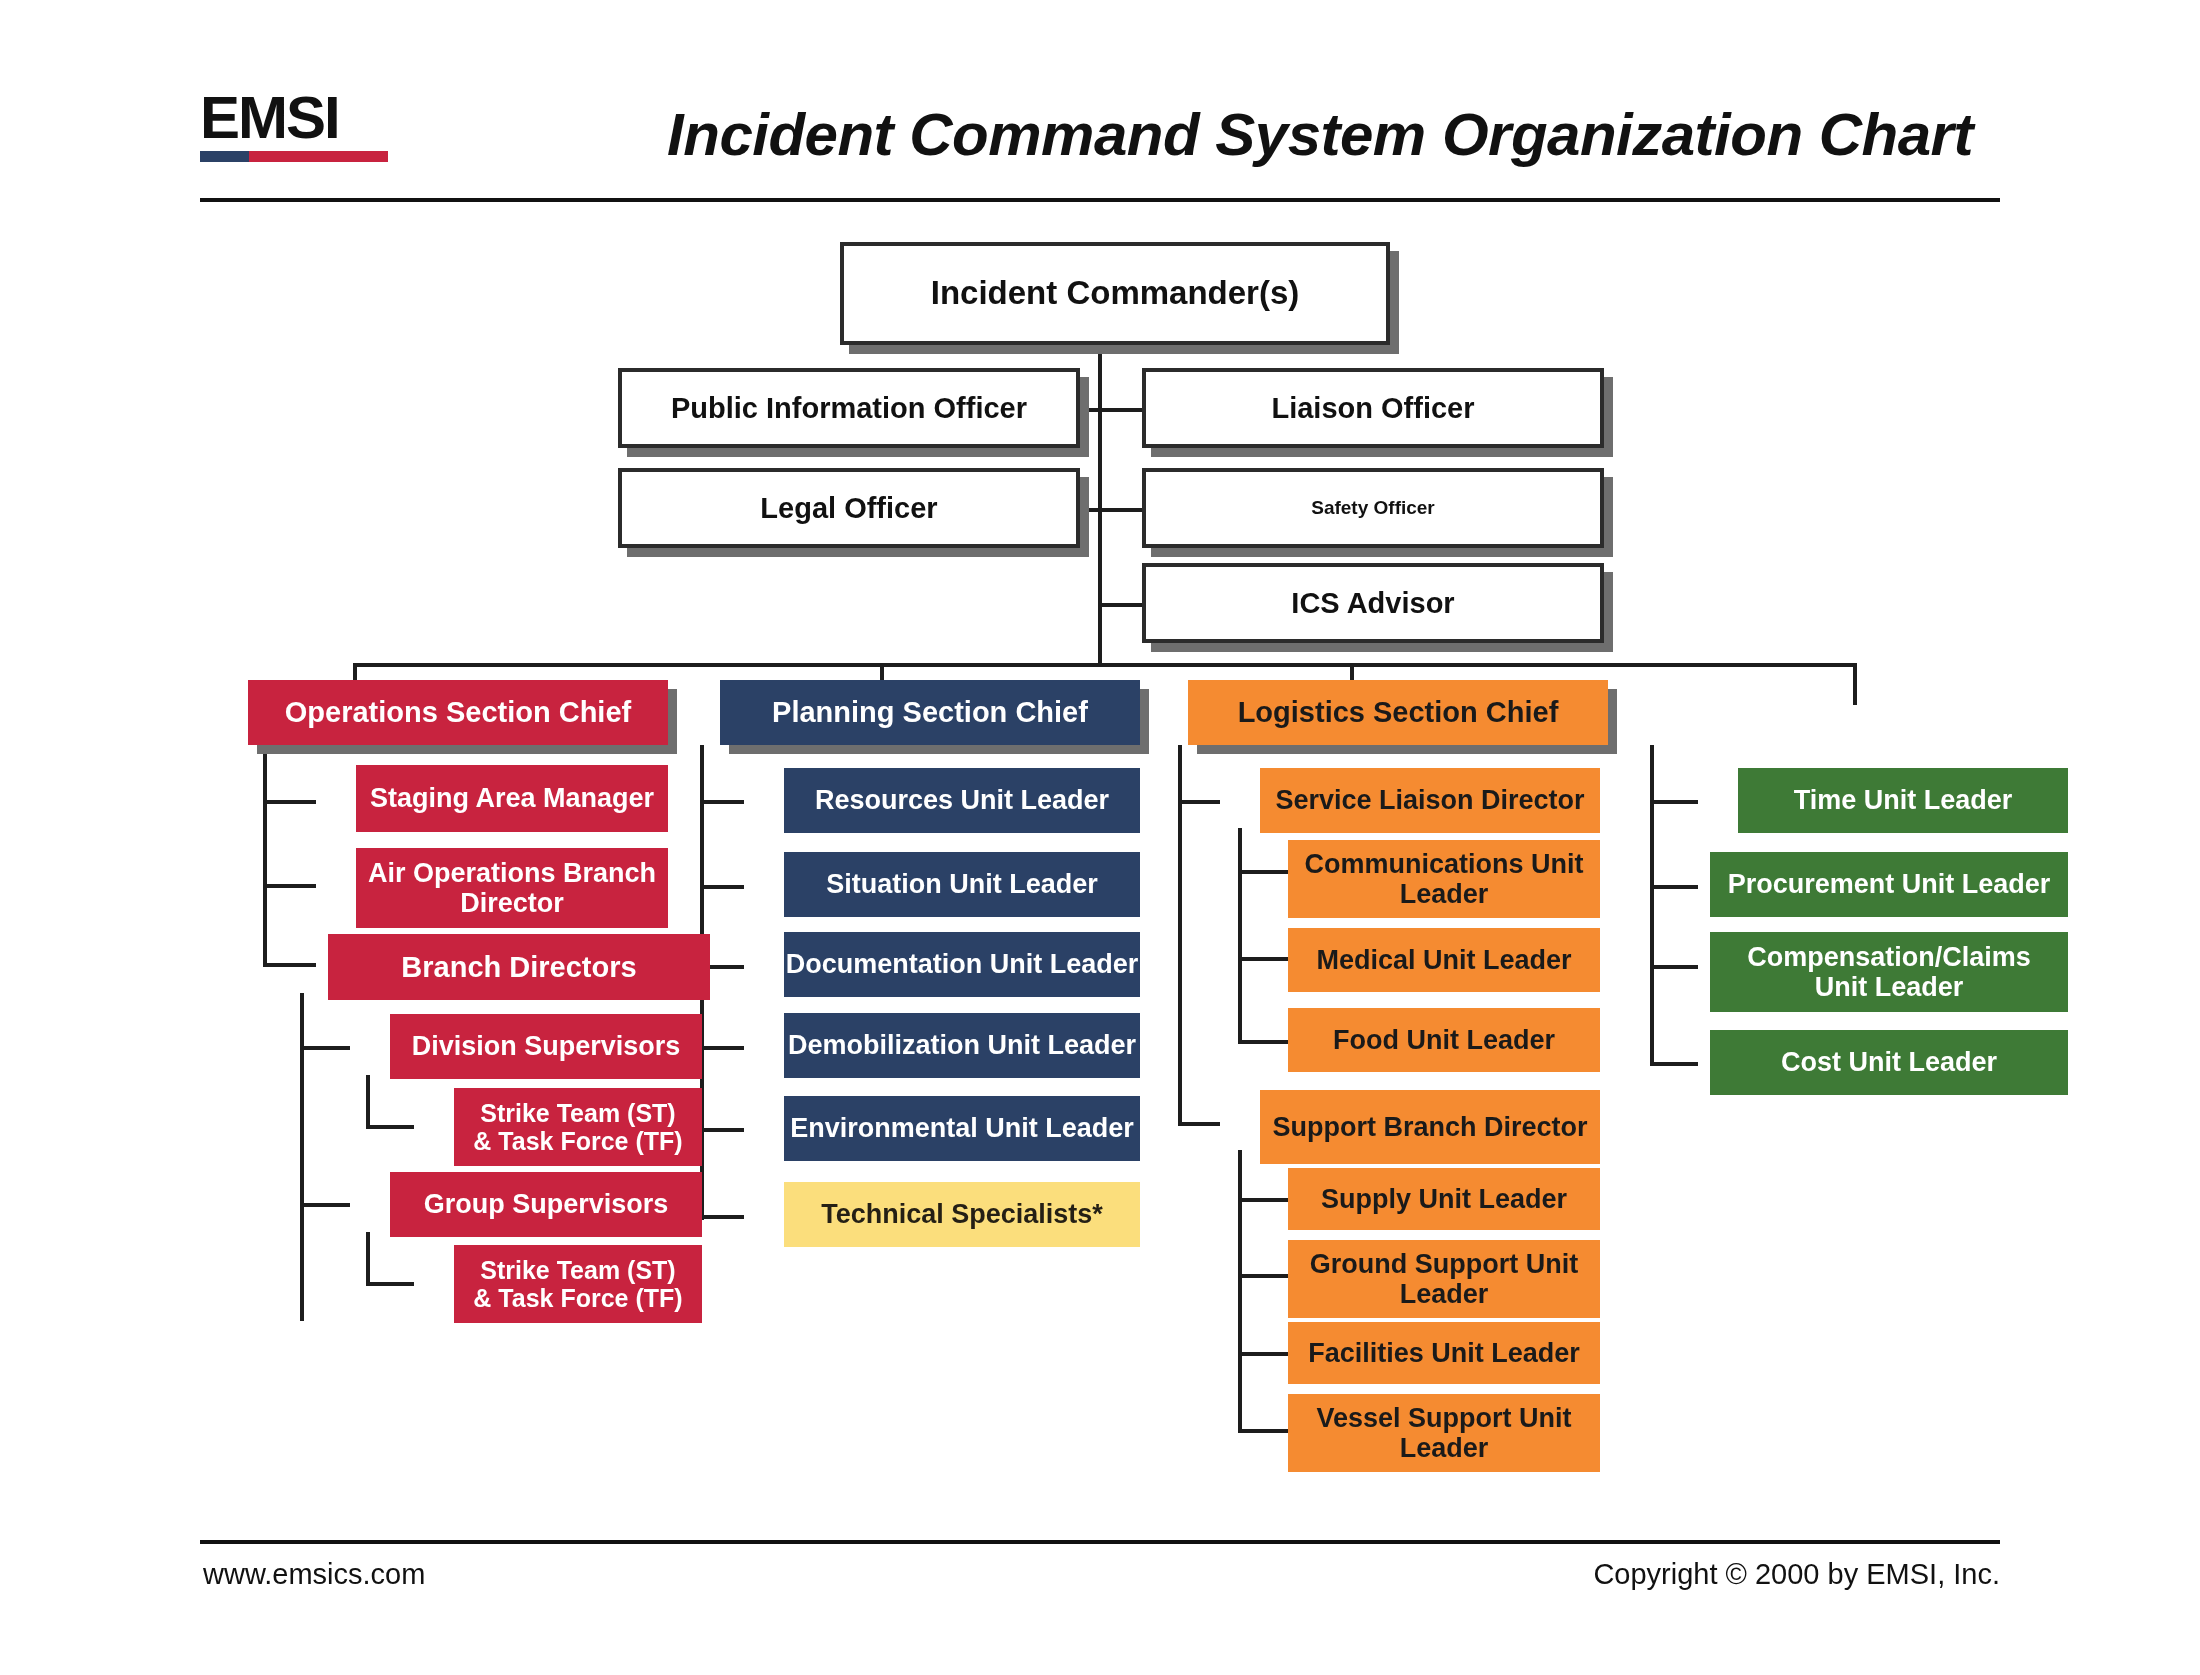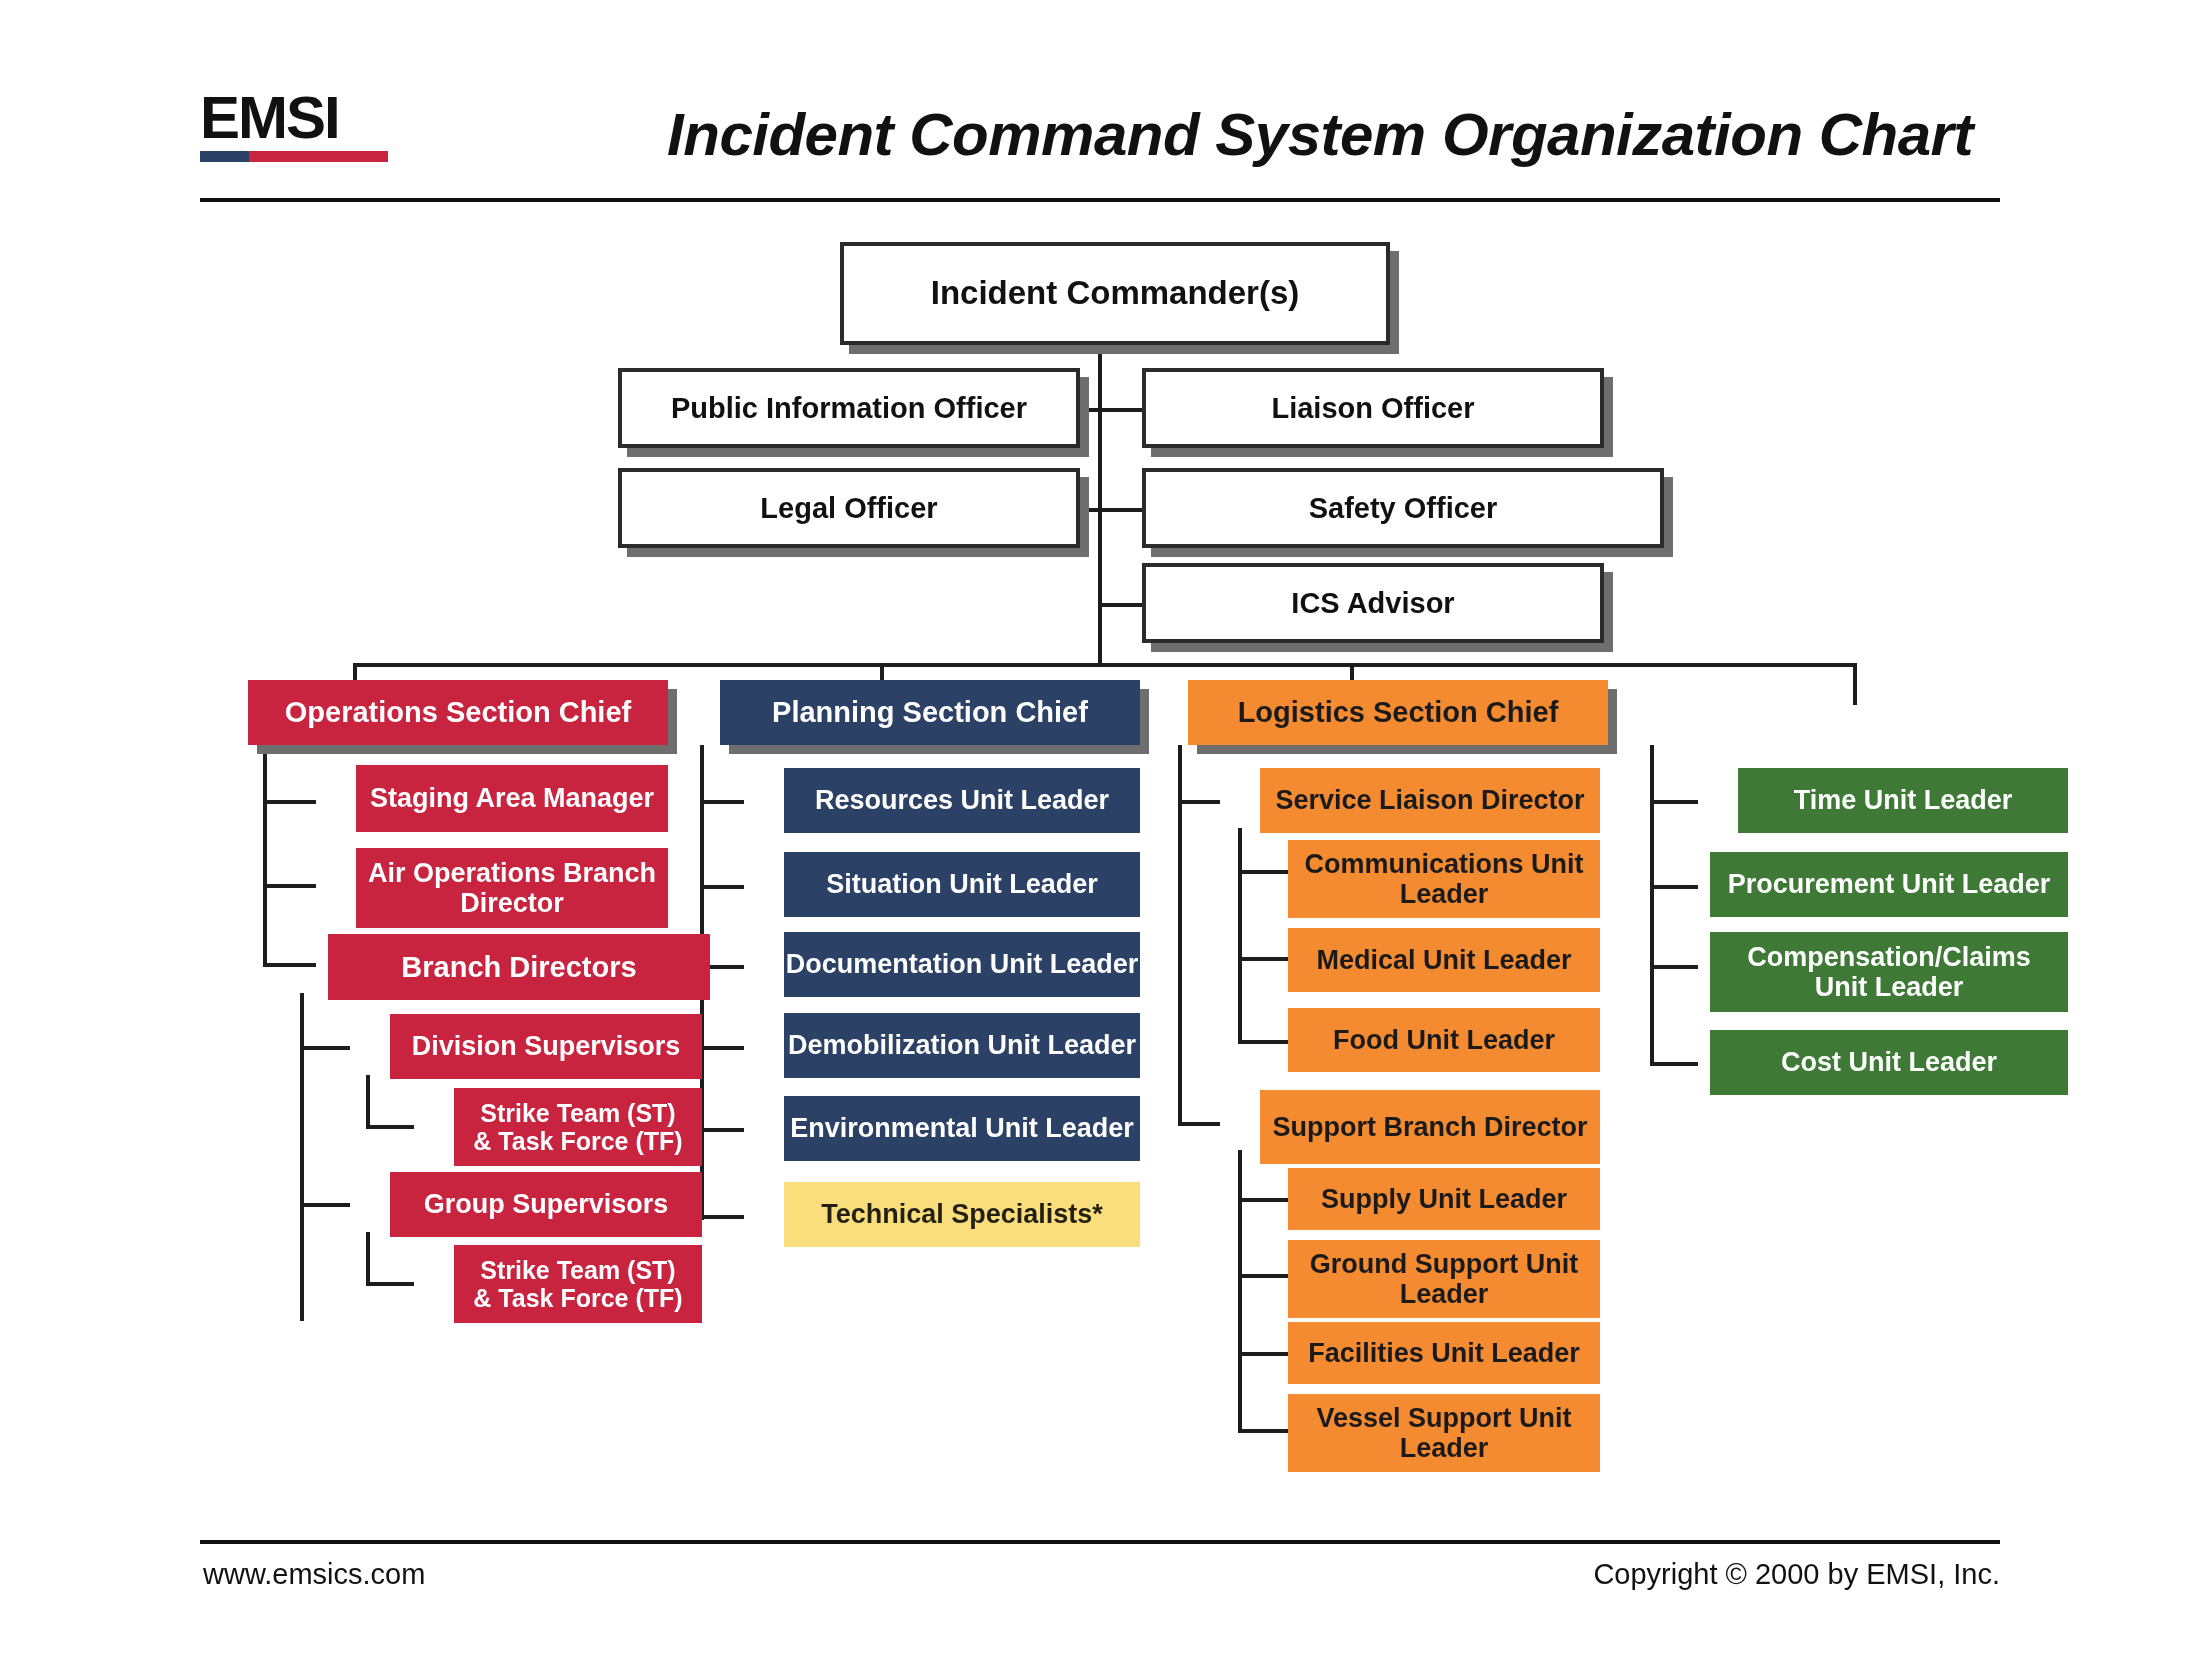--- a/index.html
+++ b/index.html
@@ -177,21 +177,21 @@
   <div class="ln h" style="left:1650px; top:1062px; width:48px;"></div>
 
   <div class="node white" style="left:840px; top:242px; width:550px; height:103px; font-size:33px;">Incident Commander(s)</div>
 
   <div class="node white" style="left:618px; top:368px; width:462px; height:80px; font-size:29px;">Public Information Officer</div>
 
   <div class="node white" style="left:1142px; top:368px; width:462px; height:80px; font-size:29px;">Liaison Officer</div>
 
   <div class="node white" style="left:618px; top:468px; width:462px; height:80px; font-size:29px;">Legal Officer</div>
 
-  <div class="node white" style="left:1142px; top:468px; width:522px; height:80px; font-size:29px;">Safety Officer</div>
+  <div class="node white" style="left:1142px; top:468px; width:462px; height:80px; font-size:19px;">Safety Officer</div>
 
   <div class="node white" style="left:1142px; top:563px; width:462px; height:80px; font-size:29px;">ICS Advisor</div>
 
   <div class="node filled shadowed c-red" style="left:208px; top:680px; width:420px; height:65px; font-size:29px;">Operations Section Chief</div>
 
   <div class="node filled c-red" style="left:316px; top:765px; width:312px; height:67px; font-size:27px;">Staging Area Manager</div>
 
   <div class="node filled c-red" style="left:316px; top:848px; width:312px; height:80px; font-size:27px; padding:0 10px;">Air Operations Branch Director</div>
 
   <div class="node filled c-red" style="left:288px; top:934px; width:382px; height:66px; font-size:29px;">Branch Directors</div>

